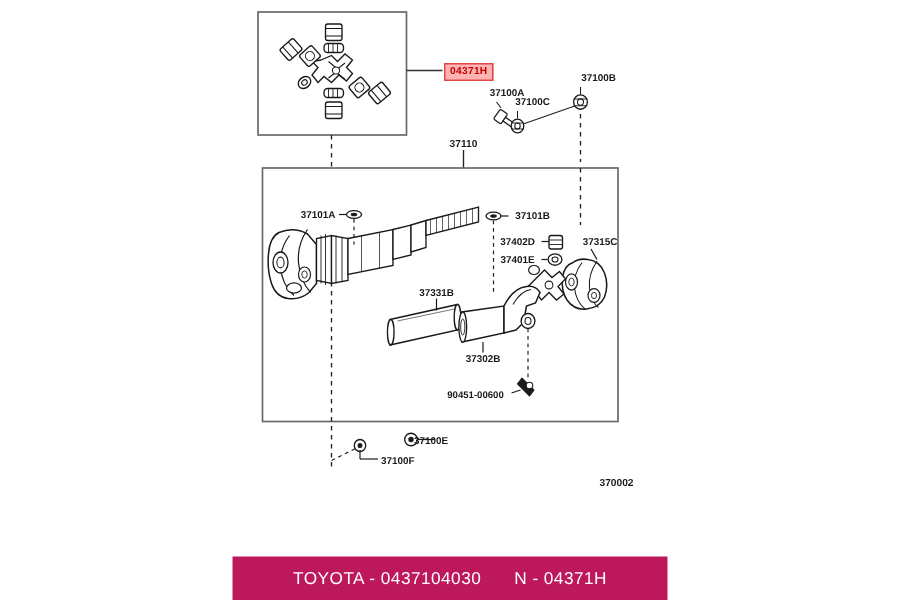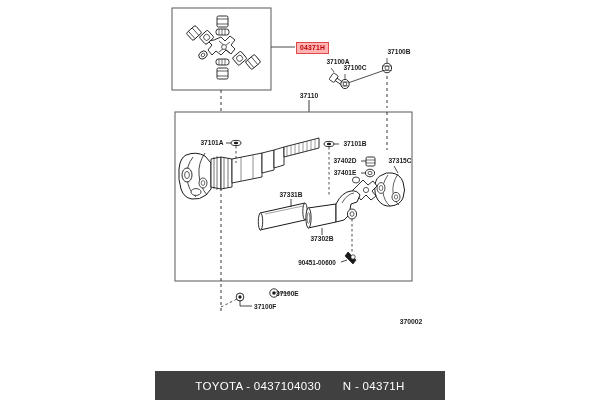--- a/index.html
+++ b/index.html
@@ -19,21 +19,21 @@
     left: 0; top: 0;
     width: 600px;
     height: 400px;
   }
   .footer-bar {
     position: absolute;
     left: 155px;
     top: 371px;
     width: 290px;
     height: 29px;
-    background: #404040;
+    background: #be185d;
     display: flex;
     align-items: center;
     justify-content: center;
     gap: 22px;
   }
   .footer-text {
     color: #ffffff;
     font-family: "Liberation Sans", sans-serif;
     font-size: 11.5px;
     letter-spacing: 0.3px;

